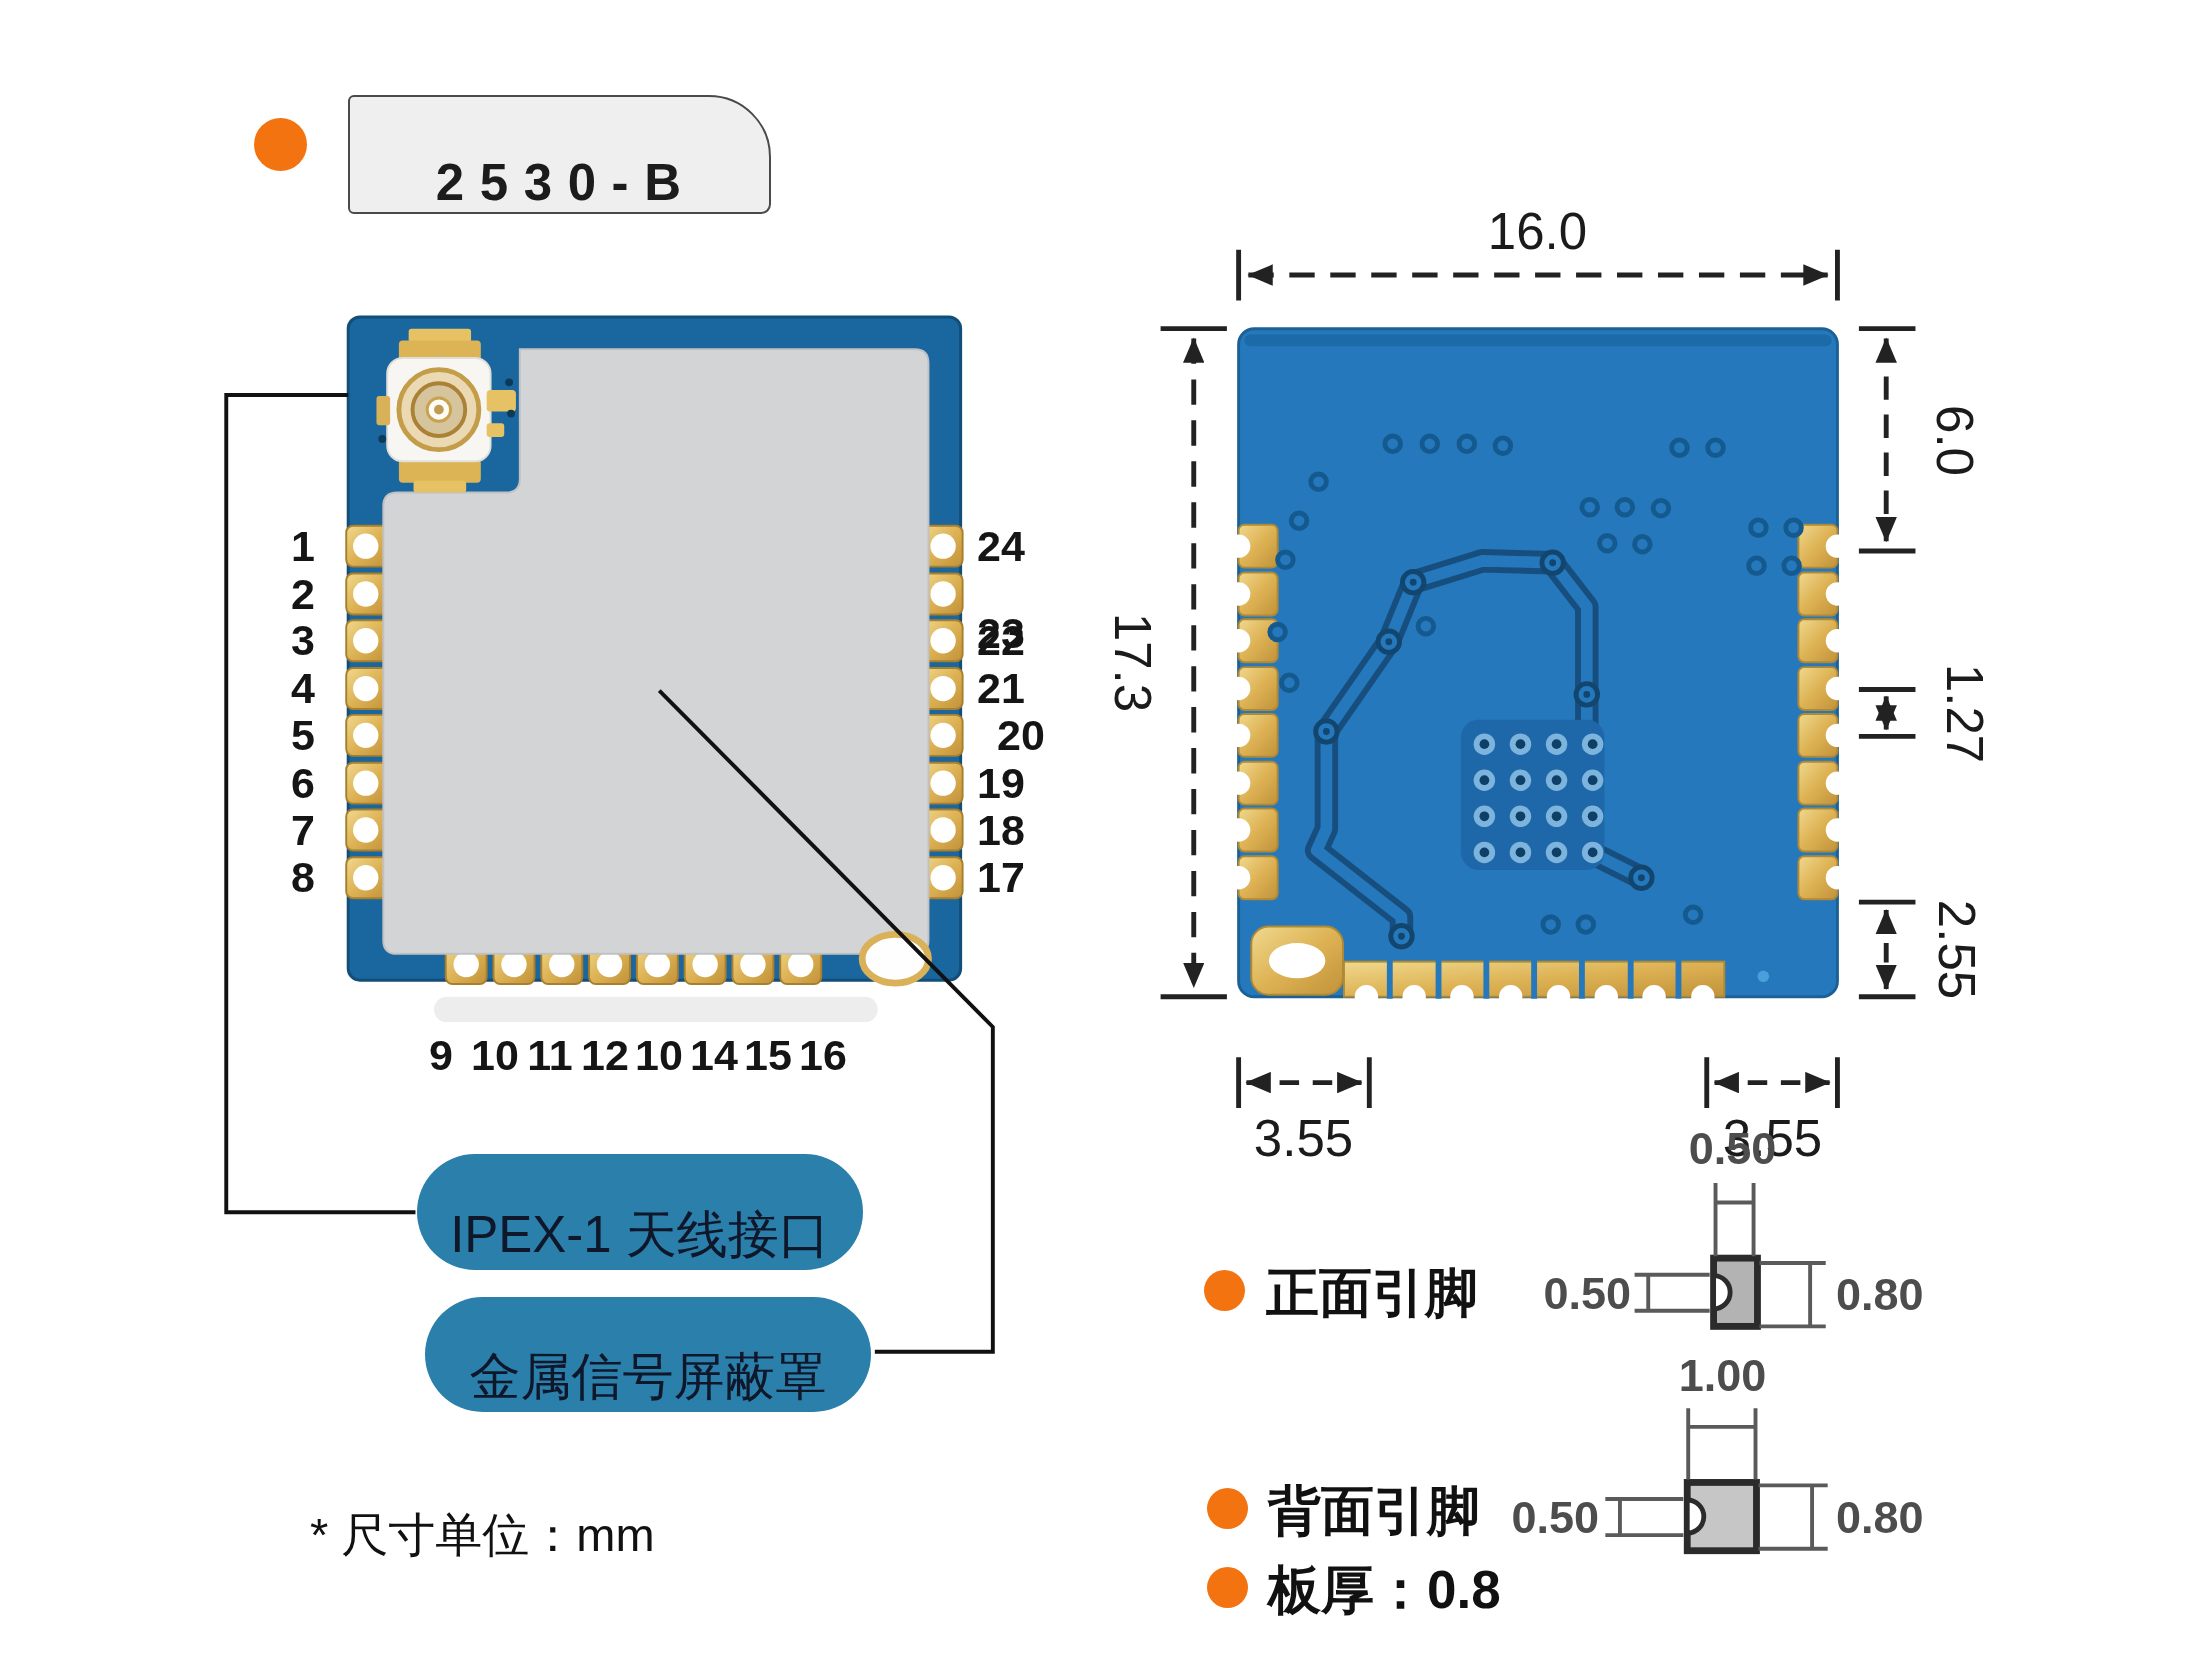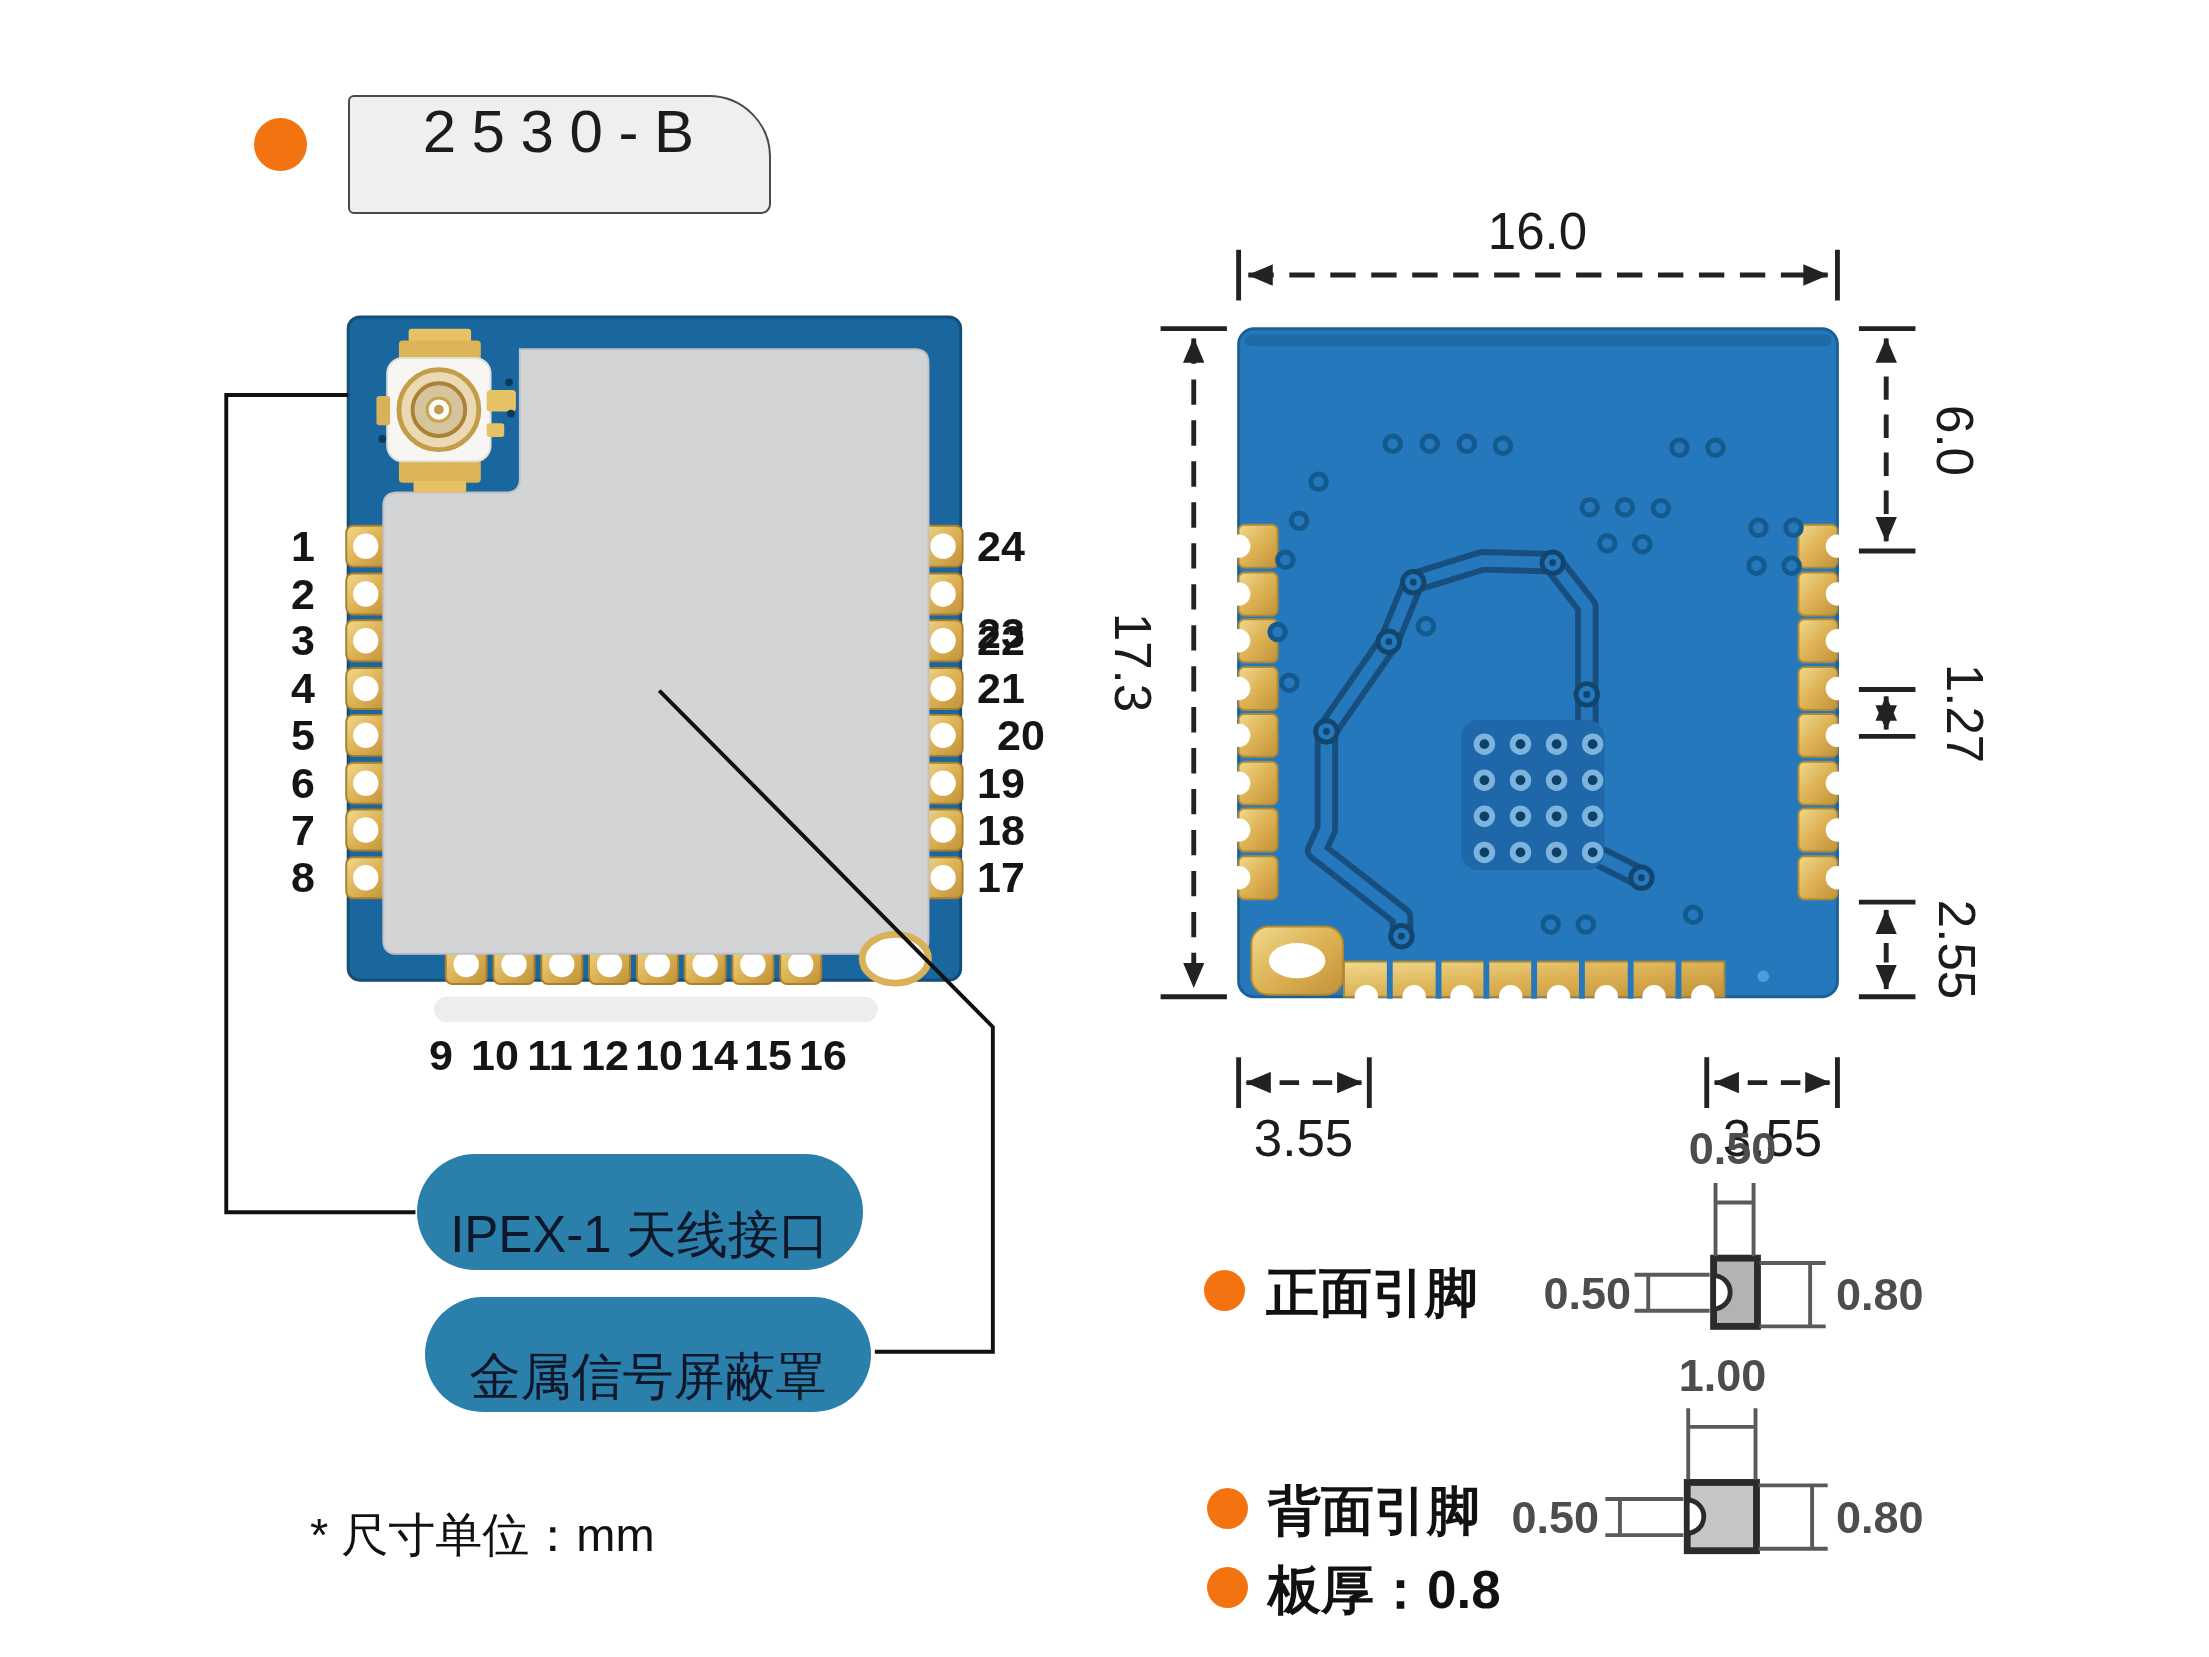--- a/index.html
+++ b/index.html
@@ -1,22 +1,22 @@
 <!DOCTYPE html>
 <html><head>
 <meta charset="utf-8">
 <style>
   html,body{margin:0;padding:0;background:#fff;}
   #stage{position:relative;width:2210px;height:1658px;background:#ffffff;overflow:hidden;
          font-family:"Liberation Sans","DejaVu Sans",sans-serif;}
   #gfx{position:absolute;left:0;top:0;}
   .model-box{position:absolute;left:348px;top:95px;width:405px;height:115px;
     background:#efefef;border:2.9px solid #4a4a4a;border-radius:5.9px 62px 9.8px 5.9px;
-    display:flex;align-items:flex-start;justify-content:center;
-    font-size:60px;letter-spacing:15.6px;padding-left:13.7px;color:#1c1c1c;}
+    display:flex;align-items:flex-end;justify-content:center;
+    font-size:51px;letter-spacing:15.6px;padding-left:13.7px;color:#1c1c1c;font-weight:bold;}
   .dot{position:absolute;width:53px;height:53px;border-radius:50%;background:#f47311;}
   .dot.sm{width:41px;height:41px;}
   .pin{position:absolute;font-size:43px;font-weight:700;color:#151515;height:51px;line-height:51px;}
   .pin.l{width:78px;text-align:right;left:237px;}
   .pin.r{width:78px;text-align:left;left:977px;}
   .pin.b{width:68px;text-align:center;top:1030px;}
   .dim{position:absolute;font-size:51px;font-weight:500;color:#1b1b1b;text-align:center;
        width:195px;height:55px;line-height:55px;}
   .dim.rot{transform:rotate(90deg);}
   .pdim{position:absolute;font-size:45px;font-weight:700;color:#4d4d4d;width:195px;

